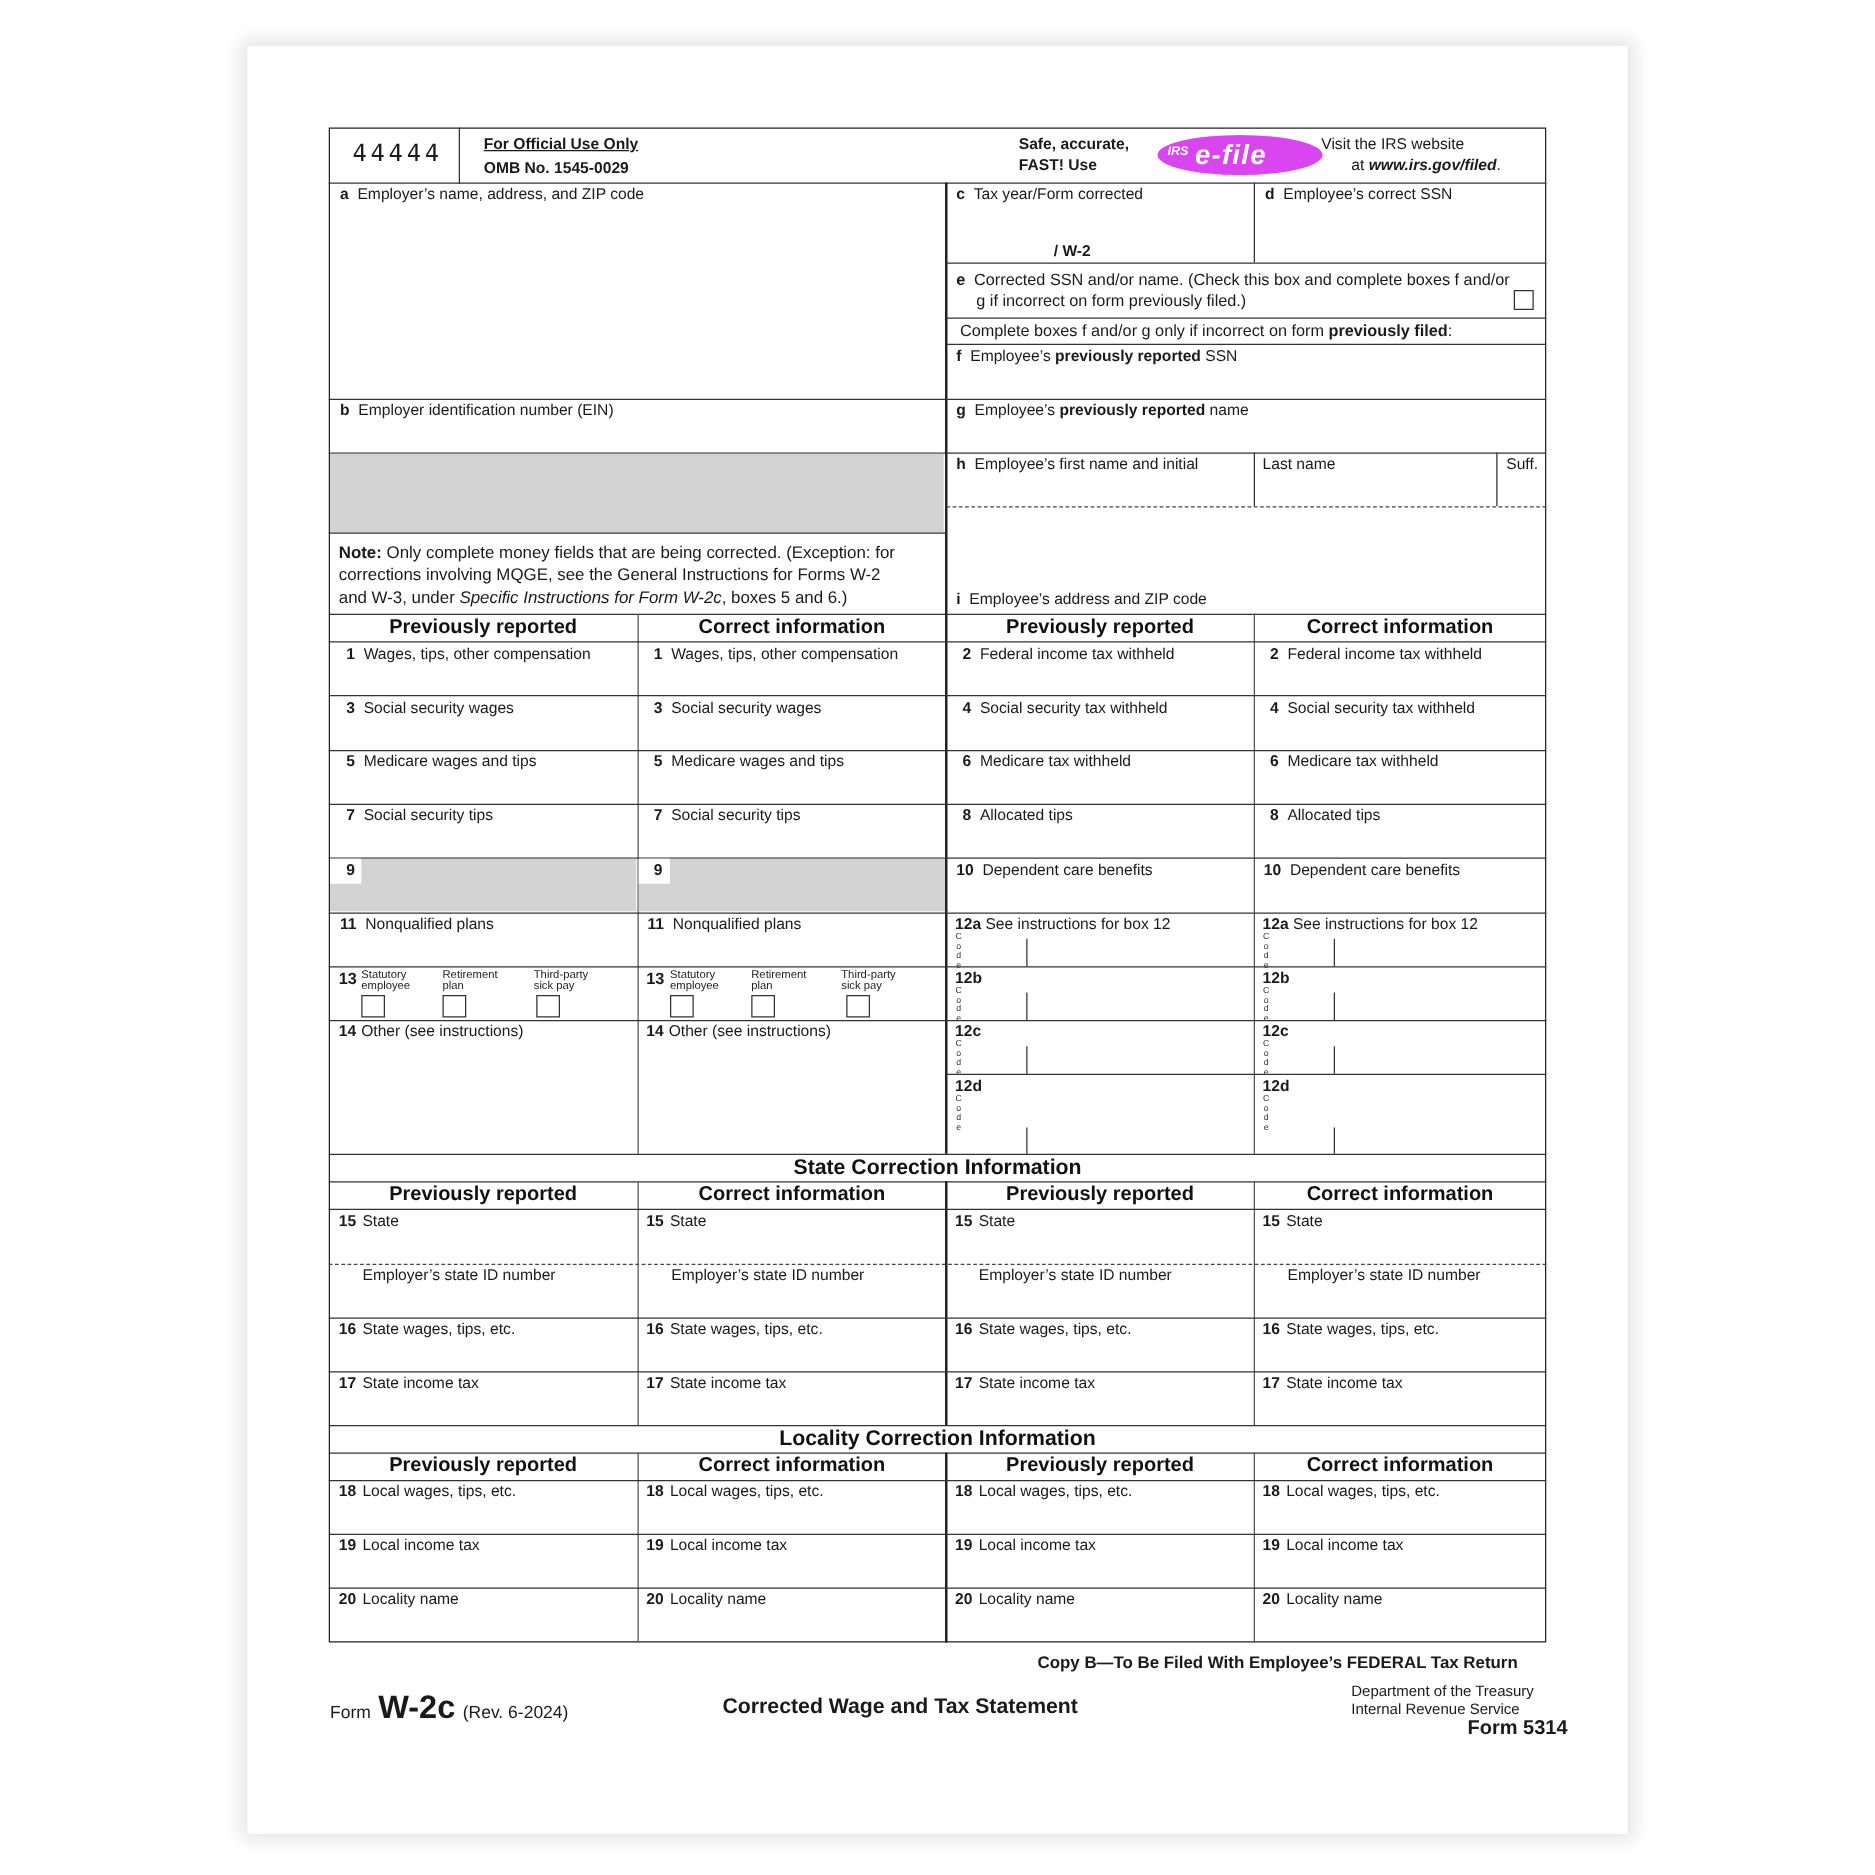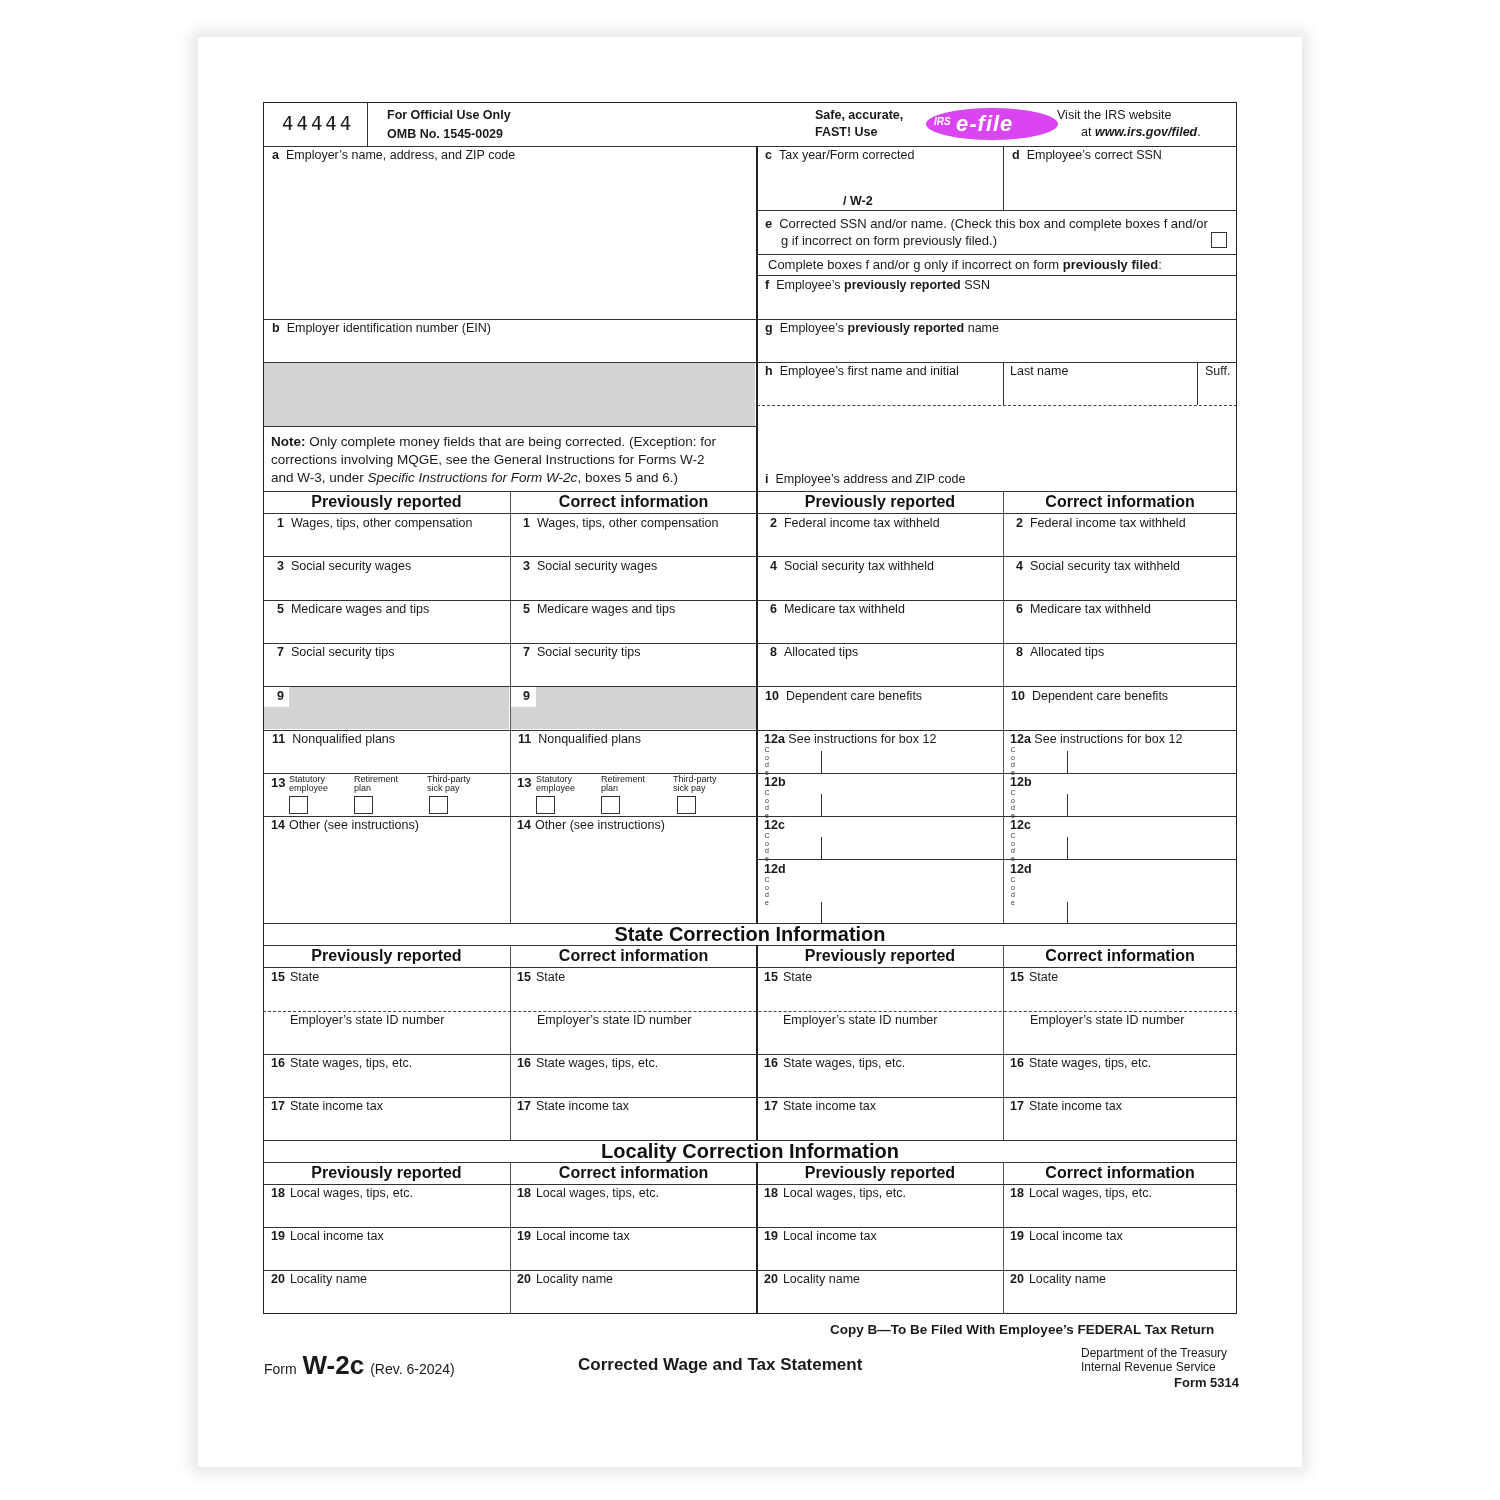--- a/index.html
+++ b/index.html
@@ -9,38 +9,38 @@
   .form{position:absolute;left:263px;top:102px;width:974px;height:1212px;border:1.5px solid #222;box-sizing:border-box;}
   .hl{position:absolute;height:0;border-top:1.3px solid #333;}
   .hl.dash{border-top:1px dashed #444;}
   .vl{position:absolute;width:0;border-left:1.2px solid #333;}
   .vl.thick{border-left:2px solid #222;}
   .vl.thin{border-left:1px solid #555;}
   .lbl{position:absolute;font-size:12.5px;line-height:14px;white-space:nowrap;color:#1a1a1a;}
   .lbl b{font-weight:bold;}
   .num{font-weight:bold;margin-right:7px;}
   .colhead{position:absolute;font-size:16px;font-weight:bold;text-align:center;line-height:20px;color:#111;}
-  .sectitle{position:absolute;font-size:20px;font-weight:bold;text-align:center;line-height:20px;left:263px;width:974px;color:#111;}
+  .sectitle{position:absolute;font-size:17px;font-weight:bold;text-align:center;line-height:20px;left:263px;width:974px;color:#111;}
   .gray{position:absolute;background:#d3d3d3;}
   .chk{position:absolute;width:16px;height:16px;border:1.2px solid #333;box-sizing:border-box;background:#fff;}
   .tiny{position:absolute;font-size:9px;line-height:9px;color:#222;}
   .code{position:absolute;font-size:7px;line-height:7.5px;width:6px;color:#333;text-align:center;}
   .codeline{position:absolute;width:0;border-left:1.2px solid #333;}
 </style>
 </head>
 <body>
 
 <div class="paper"></div>
 
 <div class="form"></div>
 
 <div class="hl" style="left:263px;top:146px;width:974px;border-top-width:1.5px;"></div>
 <div class="vl" style="left:367px;top:102px;height:45px;"></div>
 <div class="lbl" style="left:282px;top:113px;font-size:19px;letter-spacing:3px;font-family:'DejaVu Sans Mono',monospace;line-height:20px;">44444</div>
-<div class="lbl" style="left:387px;top:108px;font-weight:bold;">For Official Use Only</div>
+<div class="lbl" style="left:387px;top:108px;font-weight:bold;text-decoration:underline;">For Official Use Only</div>
 <div class="lbl" style="left:387px;top:127px;font-weight:bold;">OMB No. 1545-0029</div>
 <div class="lbl" style="left:815px;top:108px;font-weight:bold;">Safe, accurate,</div>
 <div class="lbl" style="left:815px;top:125px;font-weight:bold;">FAST!  Use</div>
 <div class="abs" style="left:926px;top:108px;width:132px;height:32px;background:#d946ef;border-radius:50%;">
   <span class="abs" style="left:8px;top:8px;color:#fff;font-size:10px;font-weight:bold;font-style:italic;">IRS</span>
   <span class="abs" style="left:30px;top:3px;color:#fff;font-size:22px;font-weight:bold;font-style:italic;letter-spacing:1px;">e-file</span>
 </div>
 <div class="lbl" style="left:1037px;top:108px;margin-left:20px;">Visit the IRS website</div>
 <div class="lbl" style="left:1081px;top:125px;"><span>at </span><b><i>www.irs.gov/filed</i></b><span>.</span></div>
 
@@ -316,13 +316,13 @@
 <div class="lbl" style="left:271px;top:1272px;"><span class="num" style="margin-right:5px;">20</span><span>Locality name</span></div>
 <div class="lbl" style="left:517px;top:1272px;"><span class="num" style="margin-right:5px;">20</span><span>Locality name</span></div>
 <div class="lbl" style="left:764px;top:1272px;"><span class="num" style="margin-right:5px;">20</span><span>Locality name</span></div>
 <div class="lbl" style="left:1010px;top:1272px;"><span class="num" style="margin-right:5px;">20</span><span>Locality name</span></div>
 
 <div class="lbl" style="left:830px;top:1323px;font-size:13.5px;font-weight:bold;">Copy B—To Be Filed With Employee’s FEDERAL Tax Return</div>
 <div class="lbl" style="left:264px;top:1352px;font-size:14px;line-height:26px;"><span>Form</span> <span style="font-size:26px;font-weight:bold;margin:0 6px 0 2px;">W-2c</span><span>(Rev. 6-2024)</span></div>
 <div class="lbl" style="left:578px;top:1355px;font-size:17px;font-weight:bold;line-height:20px;">Corrected Wage and Tax Statement</div>
 <div class="lbl" style="left:1081px;top:1346px;font-size:12px;">Department of the Treasury</div>
 <div class="lbl" style="left:1081px;top:1360px;font-size:12px;">Internal Revenue Service</div>
-<div class="lbl" style="left:1174px;top:1376px;font-size:13px;font-weight:bold;width:63px;text-align:right;">Form 5314</div>
+<div class="lbl" style="left:1174px;top:1376px;font-size:16px;font-weight:bold;width:63px;text-align:right;">Form 5314</div>
 
 </body></html>

